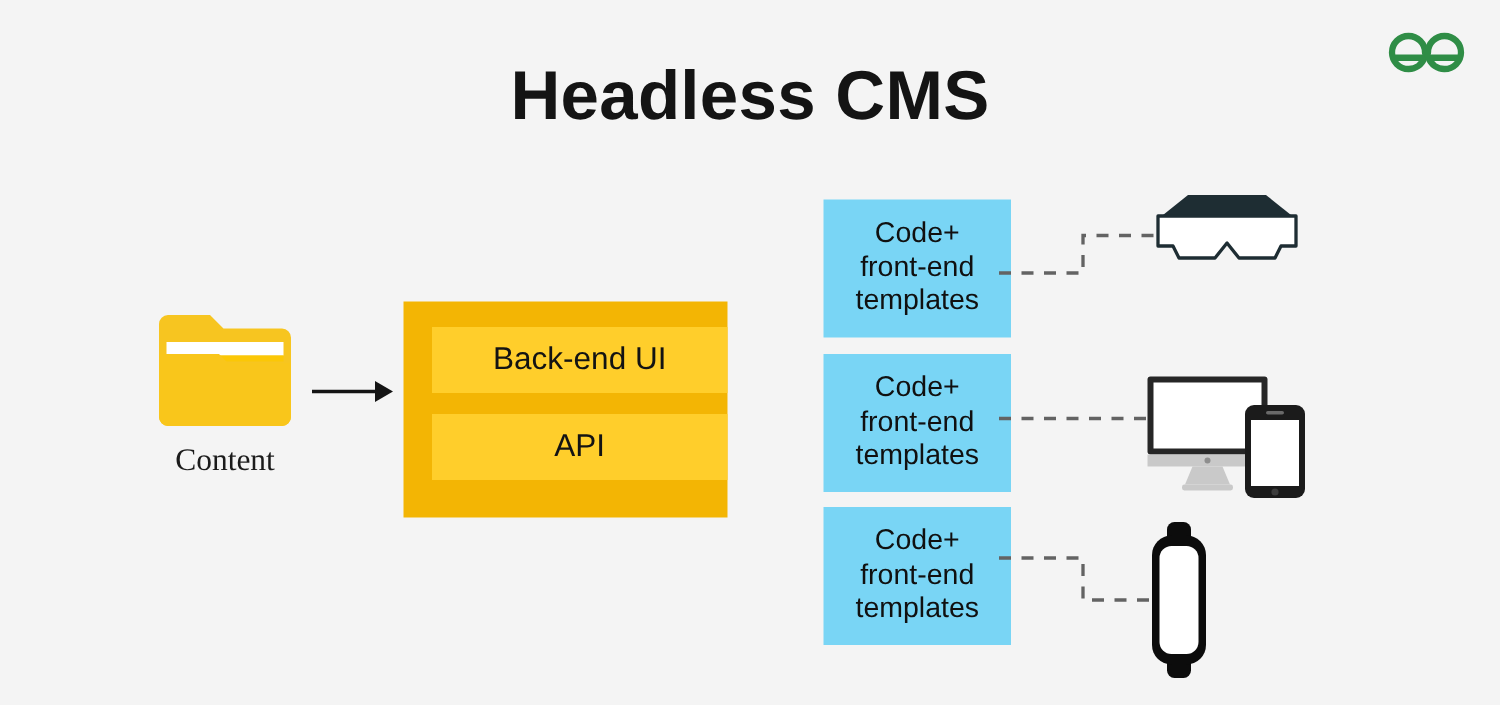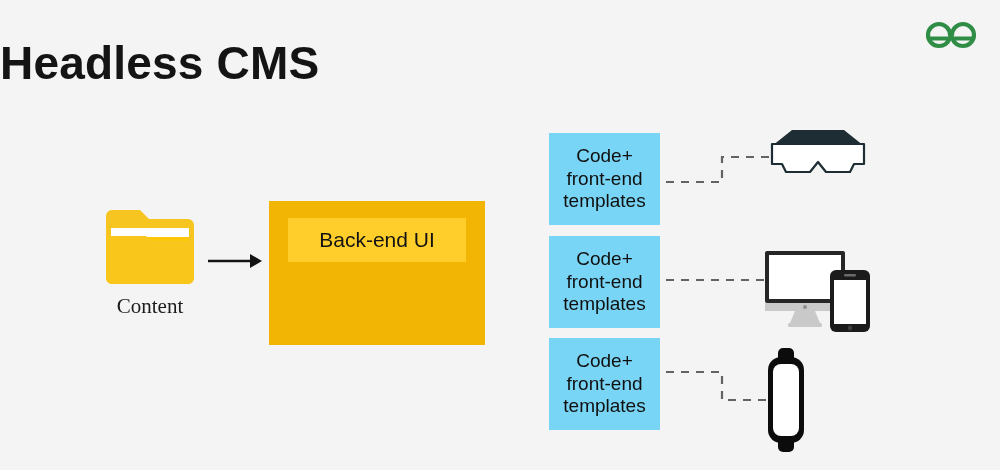--- a/index.html
+++ b/index.html
@@ -10,51 +10,51 @@
     position:relative;overflow:hidden;
   }
   .stage{position:absolute;inset:0;}
 
   
   .logo{position:absolute;left:918px;top:18px;width:66px;height:34px;}
 
   
   .title{
     position:absolute;left:0;top:36px;width:1000px;
-    font-size:46px;font-weight:bold;
+    text-align:center;font-size:46px;font-weight:bold;
     color:#141414;letter-spacing:.2px;
   }
 
   
   .folder-wrap{position:absolute;left:94px;top:206px;width:112px;height:118px;font-family:Liberation Serif, serif;}
   .folder{position:absolute;left:8px;top:0;width:96px;height:82px;}
   .folder-label{
     position:absolute;left:-4px;top:88px;width:120px;text-align:center;
     font-size:21px;color:#1b1b1b;
   }
 
   
   .arrow{position:absolute;left:208px;top:250px;width:56px;height:22px;}
 
   
   .backend{
     position:absolute;left:269px;top:201px;width:216px;height:144px;
     background:#f3b504;
   }
   .panel{
-    position:absolute;left:19px;width:178px;height:44px;
+    position:absolute;left:19px;width:197px;height:44px;
     background:#ffce2b;display:flex;align-items:center;justify-content:center;
     font-size:21px;color:#131313;
   }
   .panel.ui{top:17px;}
   .panel.api{top:75px;}
 
   
   .chanbox{
-    position:absolute;left:549px;width:111px;height:92px;
+    position:absolute;left:549px;width:125px;height:92px;
     background:#79d5f5;display:flex;flex-direction:column;
     align-items:center;justify-content:center;line-height:1.18;
     font-size:19px;color:#101010;text-align:center;
   }
   .chanbox.b0{top:133px;}
   .chanbox.b1{top:236px;}
   .chanbox.b2{top:338px;}
 
   
   .conn{position:absolute;}
@@ -98,20 +98,21 @@
 
   <div class="arrow">
     <svg viewBox="0 0 56 22" width="56" height="22">
       <line x1="0" y1="11" x2="44" y2="11" stroke="#141414" stroke-width="2.4"></line>
       <path d="M42 4 L54 11 L42 18 Z" fill="#141414"></path>
     </svg>
   </div>
 
   <div class="backend">
     <div class="panel ui">Back-end UI</div>
+    <div class="panel api">API</div>
   </div>
 
   <div class="chanbox b0">
     <span>Code+</span>
     <span>front-end</span>
     <span>templates</span>
   </div>
 
   <div class="chanbox b1">
     <span>Code+</span>

